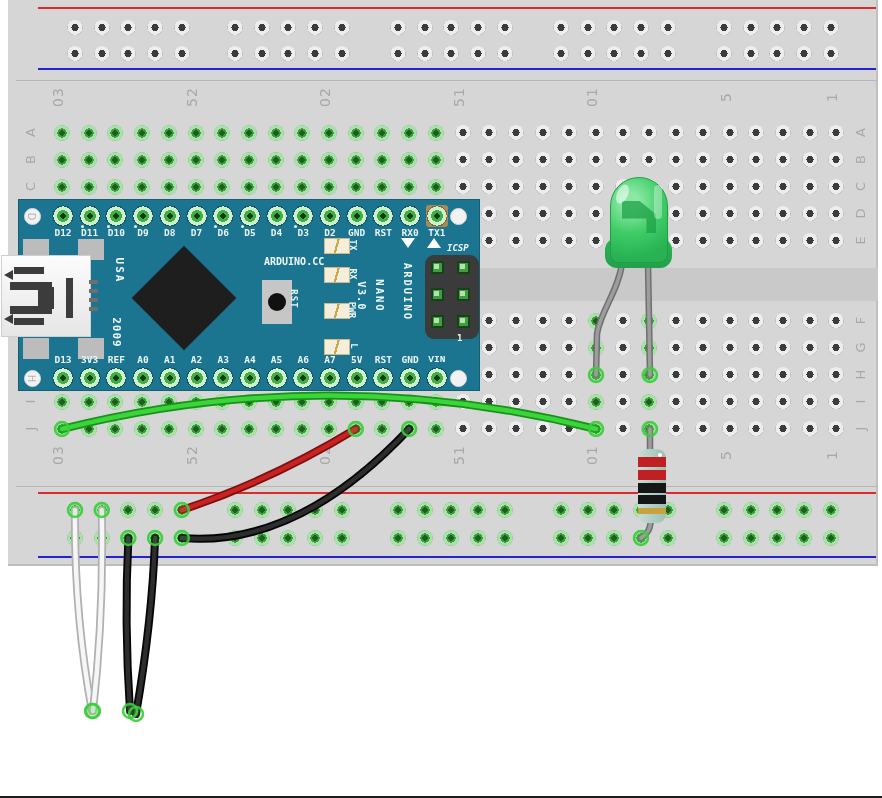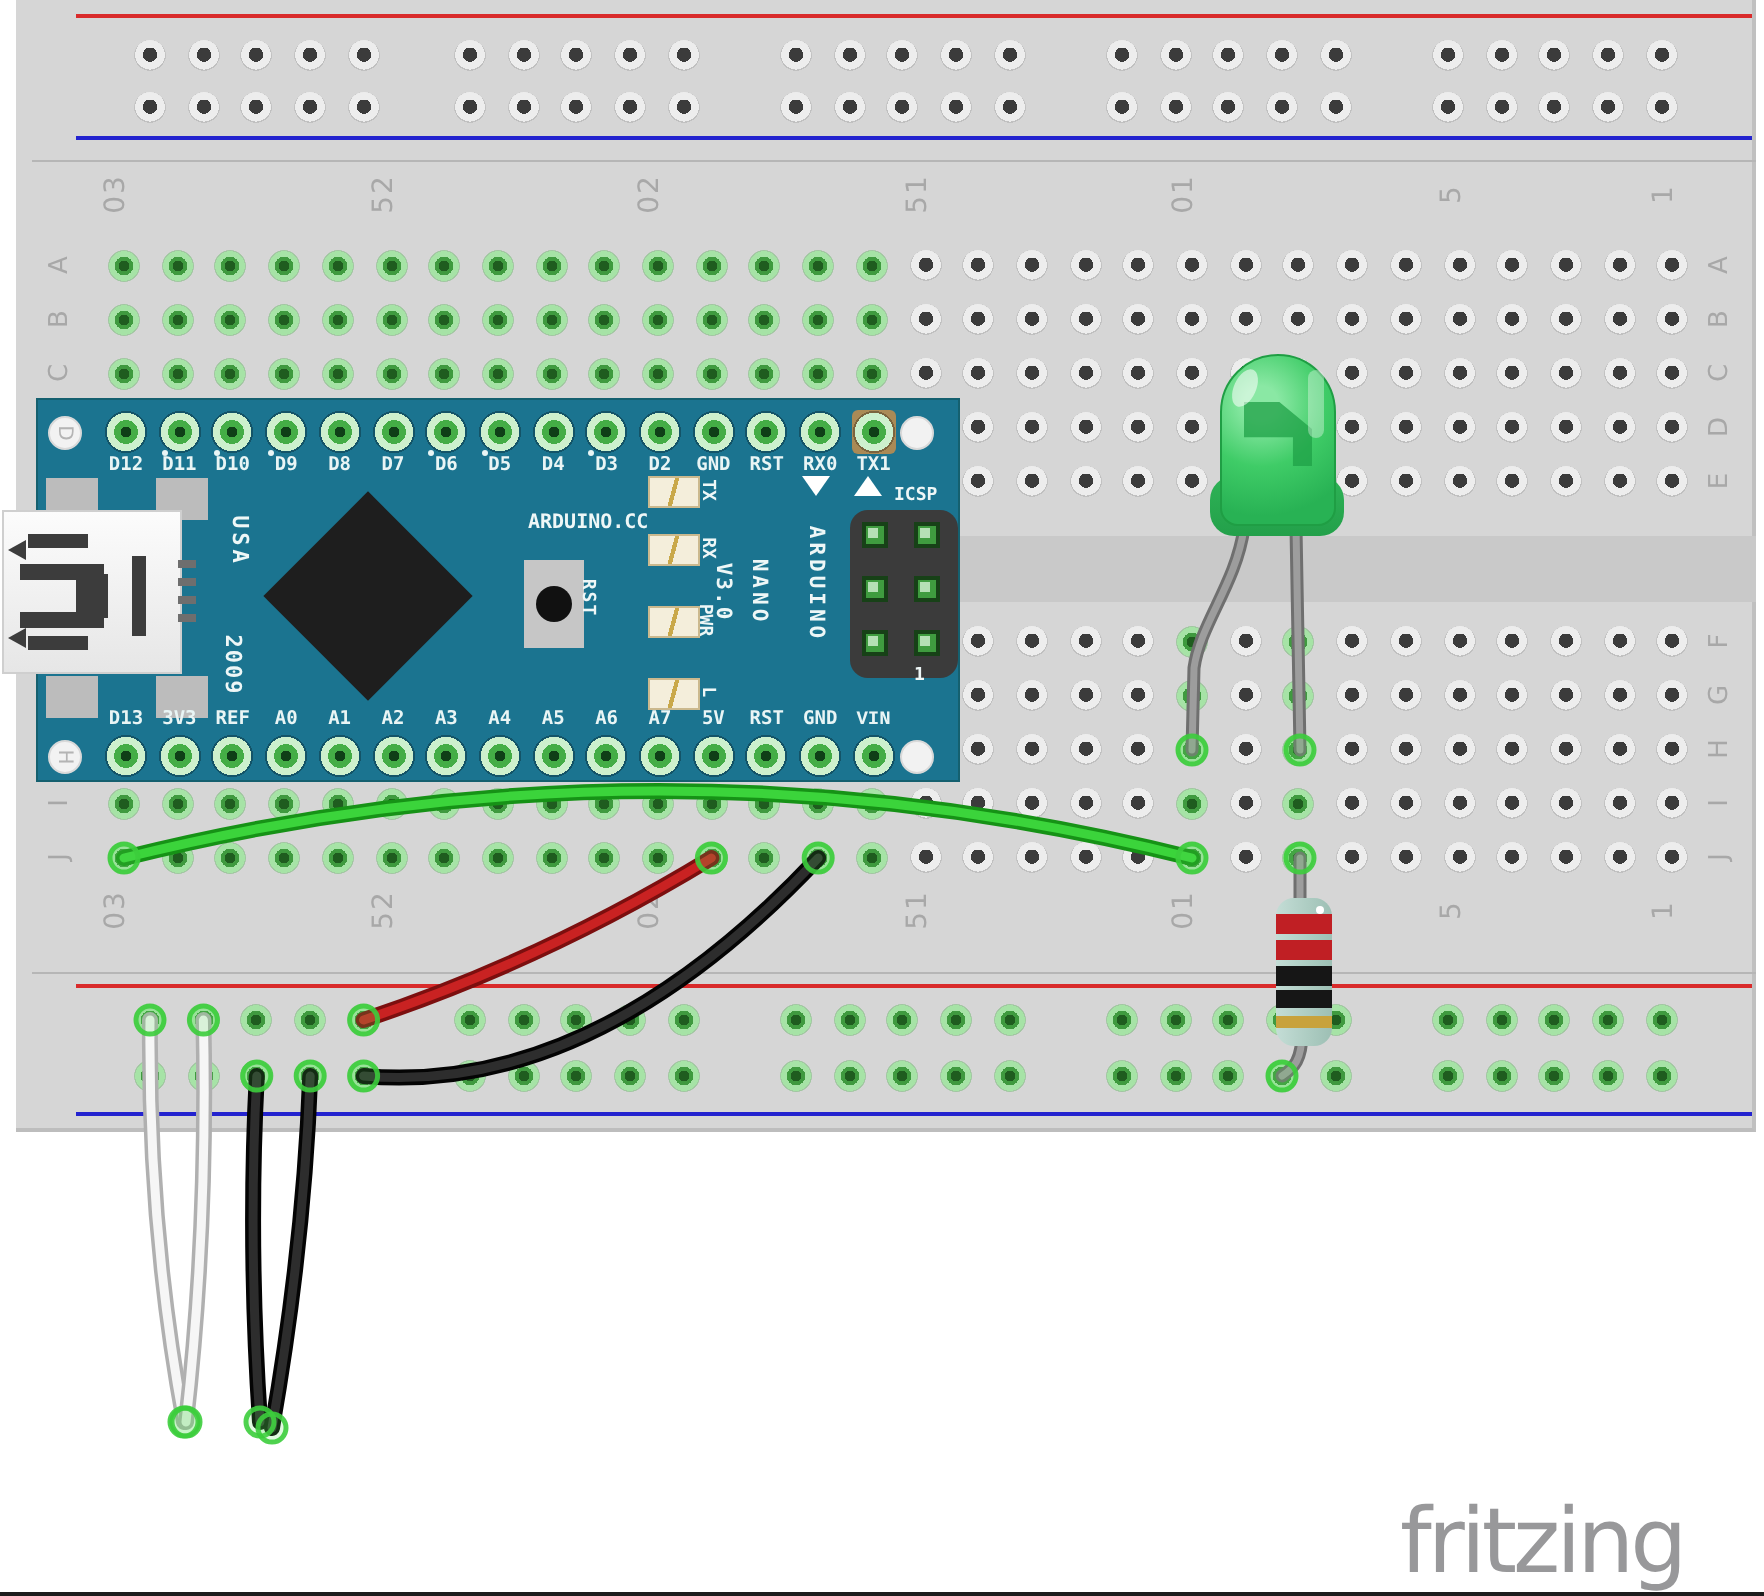--- a/index.html
+++ b/index.html
@@ -569,21 +569,21 @@
     <div class="tri up" style="left:408px;top:38px;"></div>
 
     <div id="icsp">
         <div class="icsppin" style="left: 6px; top: 6px;"></div>
         <div class="icsppin" style="left: 32px; top: 6px;"></div>
         <div class="icsppin" style="left: 6px; top: 33px;"></div>
         <div class="icsppin" style="left: 32px; top: 33px;"></div>
         <div class="icsppin" style="left: 6px; top: 60px;"></div>
         <div class="icsppin" style="left: 32px; top: 60px;"></div>
       </div>
-    <div class="btxt" style="left:428px;top:43px;font-size:9px;">ICSP</div>
+    <div class="btxt" style="left:428px;top:43px;font-size:9px;font-style:italic;">ICSP</div>
     <div class="btxt" style="left:438px;top:133px;font-size:9px;">1</div>
 
     <div class="mount" style="left:13px;top:16px;">
       <span class="vert">D</span>
       </div>
     <div class="mount" style="left:439px;top:16px;"></div>
     <div class="mount" style="left:13px;top:178px;">
       <span class="vert">H</span>
       </div>
     <div class="mount" style="left:439px;top:178px;"></div>
@@ -714,14 +714,13 @@
       <circle cx="128.4" cy="538" r="7" fill="rgba(90,220,90,0.18)" stroke="rgba(60,205,60,0.9)" stroke-width="2.5"></circle>
       <circle cx="130" cy="711" r="7" fill="rgba(90,220,90,0.18)" stroke="rgba(60,205,60,0.9)" stroke-width="2.5"></circle>
       <circle cx="155.1" cy="538" r="7" fill="rgba(90,220,90,0.18)" stroke="rgba(60,205,60,0.9)" stroke-width="2.5"></circle>
       <circle cx="136" cy="714" r="7" fill="rgba(90,220,90,0.18)" stroke="rgba(60,205,60,0.9)" stroke-width="2.5"></circle>
       <circle cx="596" cy="375" r="7" fill="rgba(90,220,90,0.18)" stroke="rgba(60,205,60,0.9)" stroke-width="2.5"></circle>
       <circle cx="650" cy="375" r="7" fill="rgba(90,220,90,0.18)" stroke="rgba(60,205,60,0.9)" stroke-width="2.5"></circle>
       <circle cx="650" cy="429" r="7" fill="rgba(90,220,90,0.18)" stroke="rgba(60,205,60,0.9)" stroke-width="2.5"></circle>
       <circle cx="641" cy="538" r="7" fill="rgba(90,220,90,0.18)" stroke="rgba(60,205,60,0.9)" stroke-width="2.5"></circle>
     </svg>
 
-  <div id="watermark">fritzing</div>
 </div>
 
 </body></html>

